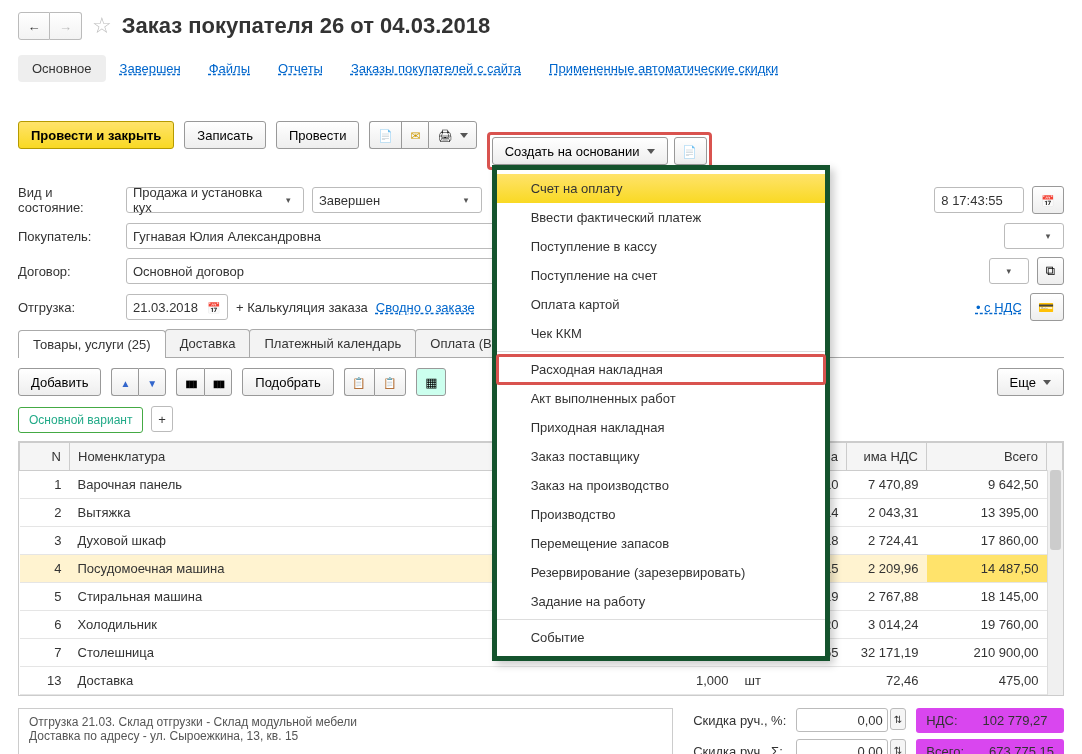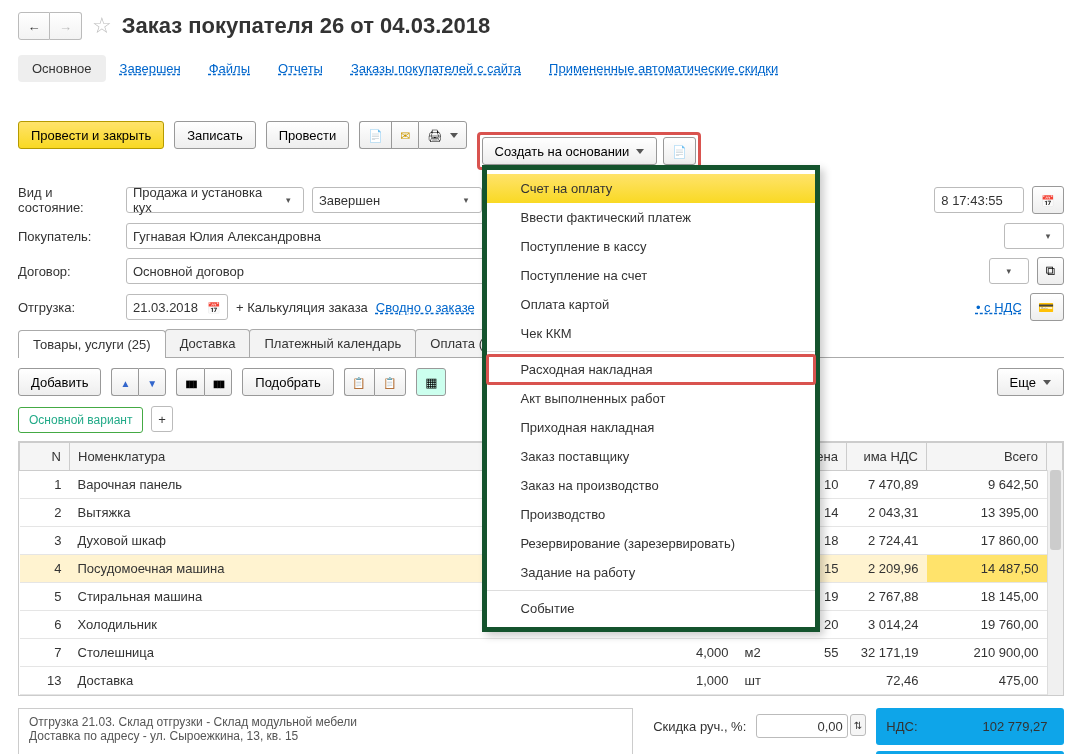--- a/index.html
+++ b/index.html
@@ -13,21 +13,21 @@
   .nav-btn:last-child { border-radius: 0 3px 3px 0; border-left:none; color:#bbb;}
   .star-icon { font-size: 22px; color: #bbb; }
   .page-title { font-size: 22px; font-weight: bold; }
 
   .section-tabs { display:flex; gap: 0; margin-bottom: 18px; align-items:center;}
   .section-tab { padding: 6px 14px; color: #0066cc; text-decoration: underline dashed; cursor: pointer; }
   .section-tab.active { background: #eee; border-radius: 4px; color: #333; text-decoration: none; }
 
   .toolbar { display:flex; gap: 10px; align-items:center; margin-bottom: 15px; position: relative; }
   .btn { height: 28px; padding: 0 12px; border: 1px solid #999; border-radius: 3px; background: linear-gradient(#fff,#eee); cursor:pointer; font-size:13px; display:inline-flex; align-items:center; gap:4px;}
-  .btn.primary { background: linear-gradient(#ffe36b,#f9d923); border-color: #b59a00; font-weight: normal; }
+  .btn.primary { background: linear-gradient(#ffe36b,#f9d923); border-color: #b59a00; font-weight: bold; }
   .btn.icon-only { padding: 0 8px; }
   .btn-dropdown::after { content: ""; border-left:4px solid transparent; border-right:4px solid transparent; border-top:5px solid #555; margin-left:3px;}
   .btn-group { display:flex; }
   .btn-group .btn { border-radius: 0; border-right: none;}
   .btn-group .btn:first-child { border-radius: 3px 0 0 3px;}
   .btn-group .btn:last-child { border-radius: 0 3px 3px 0; border-right:1px solid #999;}
   
   .highlight-box { border: 3px solid #d9534f; border-radius: 4px; padding: 2px; display:inline-flex; gap:6px;margin-top:32px;}
 
   .form-row { display:flex; align-items:center; gap: 8px; margin-bottom: 8px; }
@@ -52,21 +52,21 @@
 
   .table-wrap { position:relative; border:1px solid #ccc; }
   .scroll-track { position:absolute; right:0; top:28px; bottom:0; width:16px; background:#f0f0f0; border-left:1px solid #ddd;}
   .scroll-thumb { position:absolute; top:0; left:2px; right:2px; height:80px; background:#ccc; border-radius:3px;}
 
   .footer { display:flex; gap:20px; margin-top: 12px; align-items:flex-start;}
   .ship-box { flex:1; border:1px solid #ccc; padding:6px 10px; color:#555; font-size:12px; min-height: 56px;}
   .totals { display:grid; grid-template-columns: auto 110px auto; gap:6px 10px; align-items:center;}
   .tot-input { width:100px; height:24px; border:1px solid #bbb; text-align:right; padding:0 4px; background:#fff; border-radius:3px; display:inline-flex; align-items:center; justify-content:flex-end;}
   .spin-icon { width:18px; height:22px; border:1px solid #bbb; background:#f5f5f5; border-radius:3px; margin-left:2px; display:inline-flex; align-items:center; justify-content:center; font-size:10px; cursor:pointer;}
-  .gray-box { background:#0ea5e9; padding:11px 10px; display:flex; gap:40px; align-items:center; border-radius:3px;}
+  .gray-box { background:#d946ef; padding:5px 10px; display:flex; align-items:center; border-radius:3px;}
   .gray-box .num { text-align:right; width:90px;}
 
   .dropdown-menu { position:absolute; top:100%; left:0; width:338px; background:#fff; border:5px solid #14532d; box-shadow:4px 4px 8px rgba(0,0,0,.2); z-index:100; padding: 4px 0;}
   .menu-item { padding: 7px 34px; cursor:pointer; position:relative;}
   .menu-item.active { background: linear-gradient(#ffe36b,#f9d923); }
   .menu-item.boxed { outline: 3px solid #d9534f; outline-offset:-2px; border-radius:2px;}
   .menu-separator { height:1px; background:#ddd; margin:3px 0; }
 
   .cal-icon::before { content:"📅"; font-size:11px;}
   .doc-icon::before { content:"📄"; font-size:12px;}
@@ -130,20 +130,21 @@
           <div class="menu-item">Поступление на счет</div>
           <div class="menu-item">Оплата картой</div>
           <div class="menu-item">Чек ККМ</div>
           <div class="menu-separator"></div>
           <div class="menu-item boxed">Расходная накладная</div>
           <div class="menu-item">Акт выполненных работ</div>
           <div class="menu-item">Приходная накладная</div>
           <div class="menu-item">Заказ поставщику</div>
           <div class="menu-item">Заказ на производство</div>
           <div class="menu-item">Производство</div>
+          <div class="menu-item">Перемещение запасов</div>
           <div class="menu-item">Резервирование (зарезервировать)</div>
           <div class="menu-item">Задание на работу</div>
           <div class="menu-separator"></div>
           <div class="menu-item">Событие</div>
         </div>
       </span>
       <button class="btn icon-only">
           <span class="doc-icon"></span>
         </button>
     </span>

